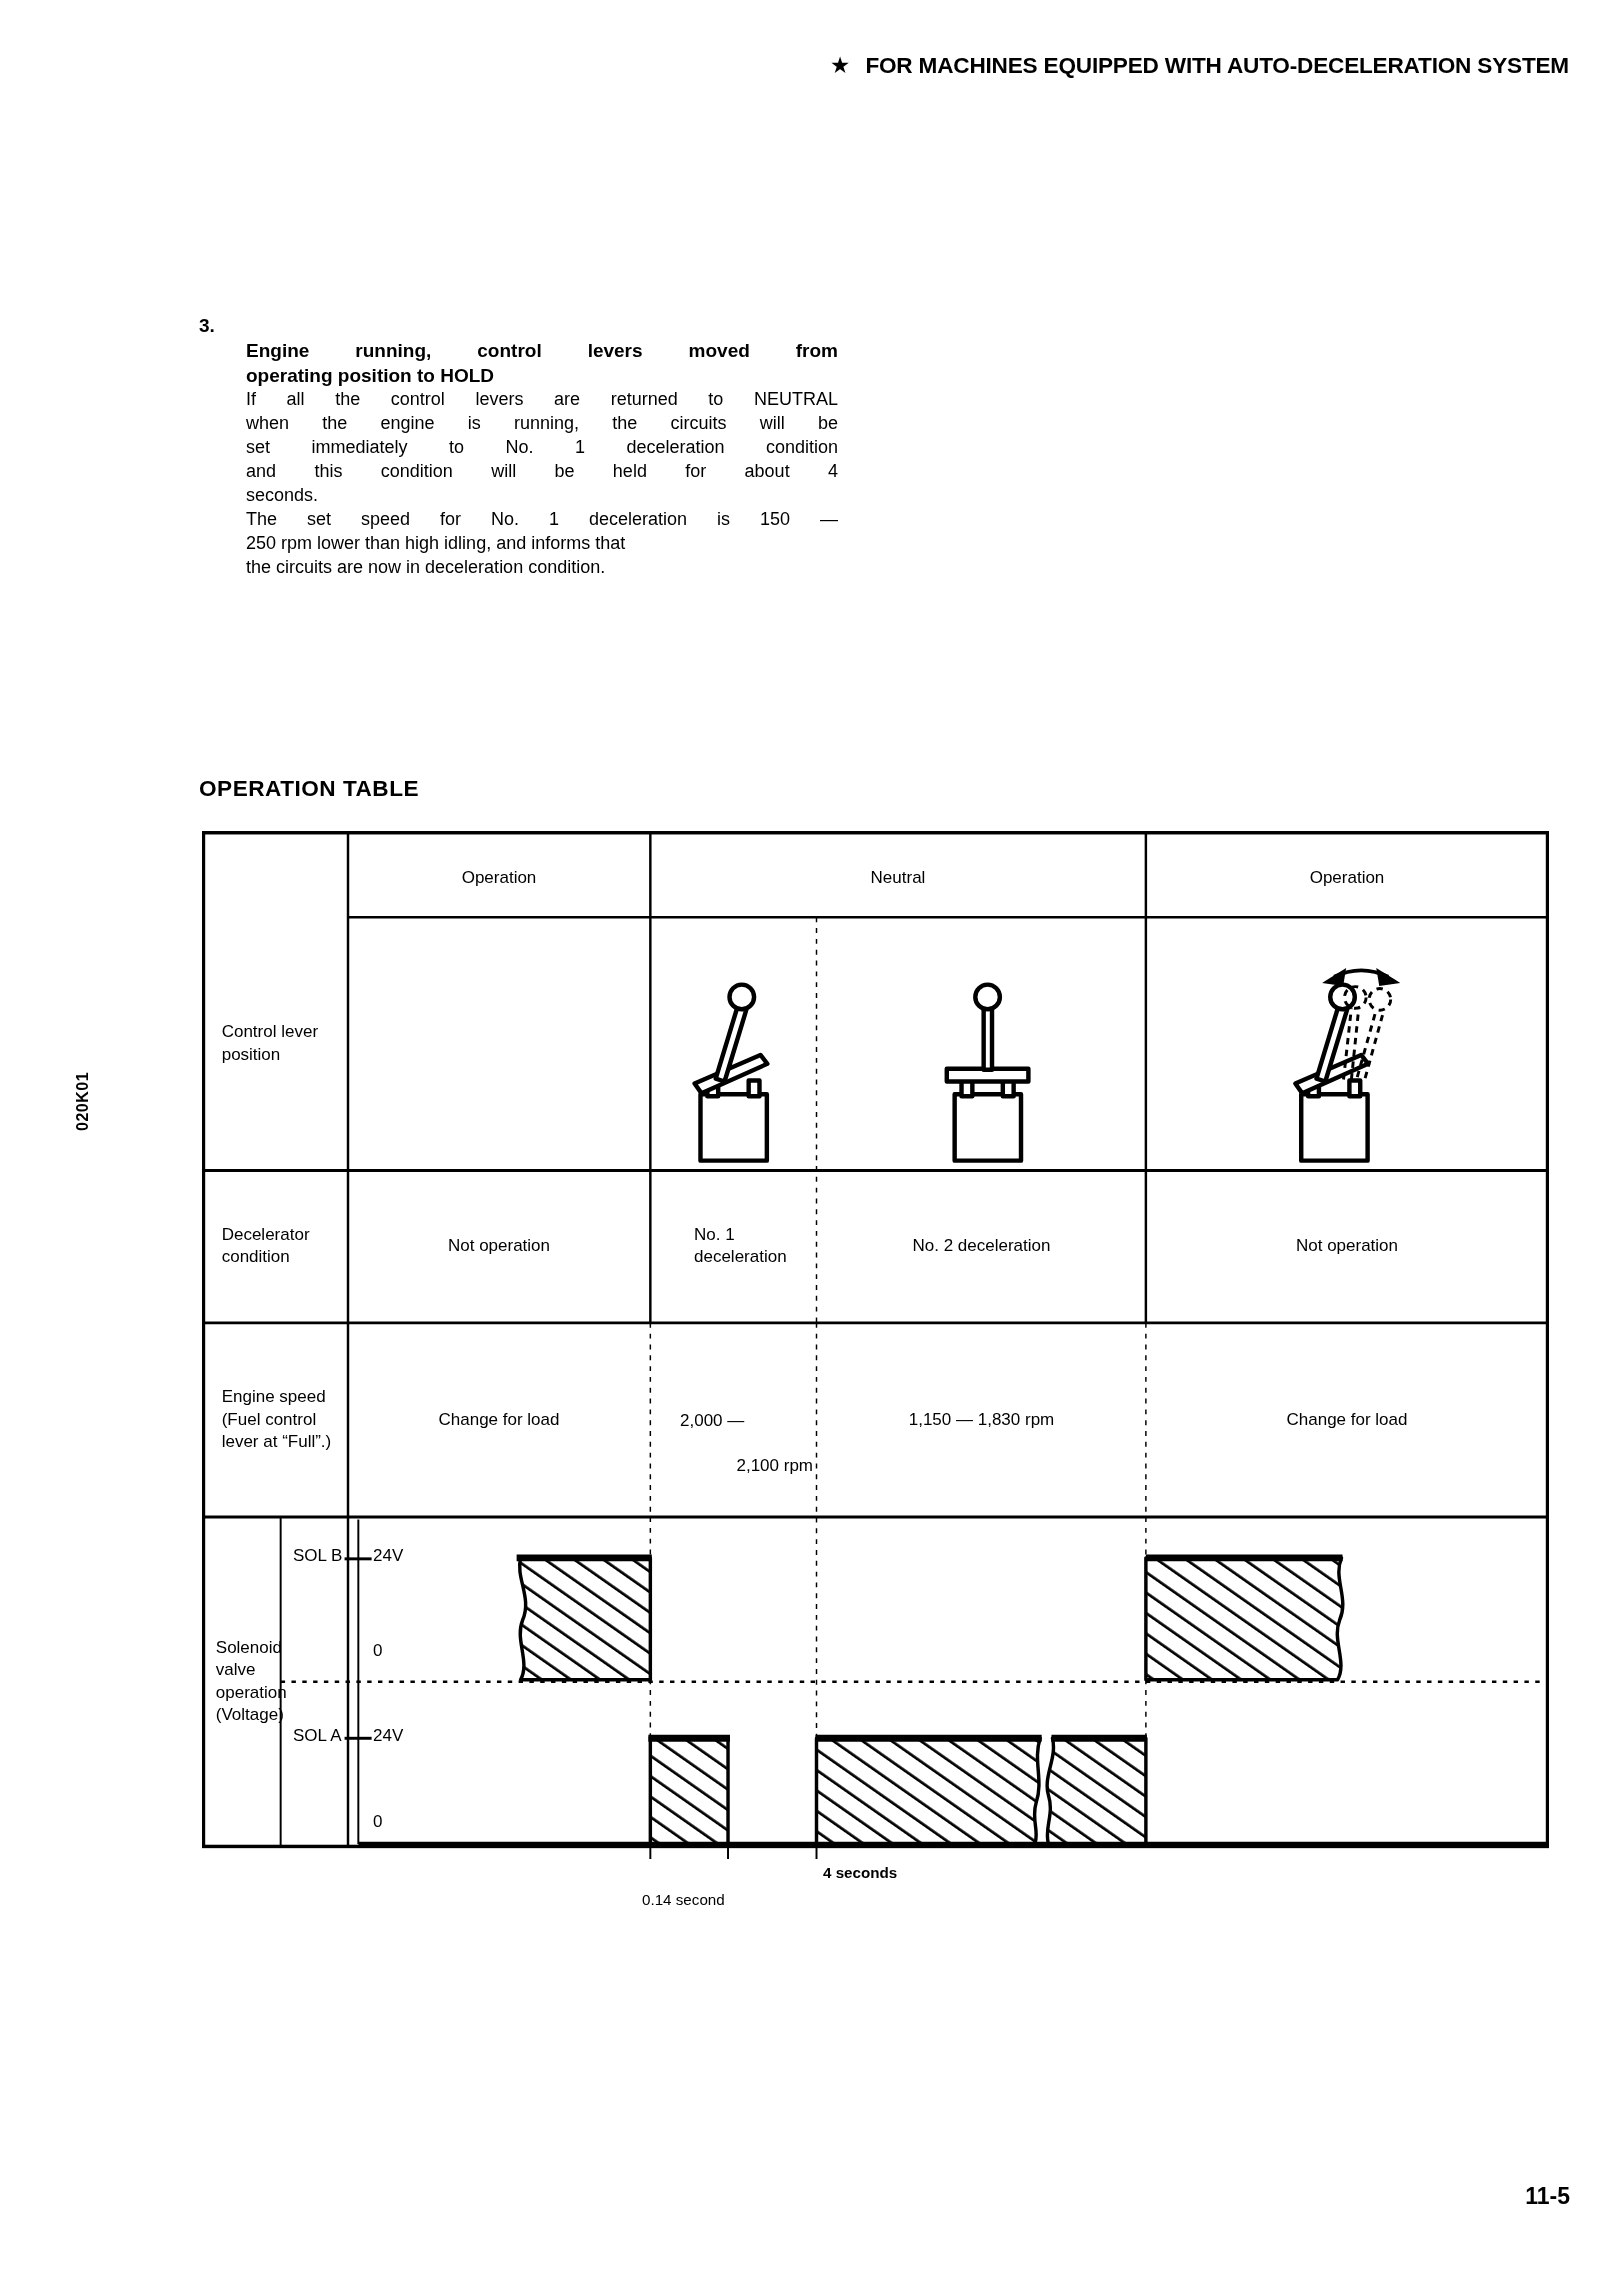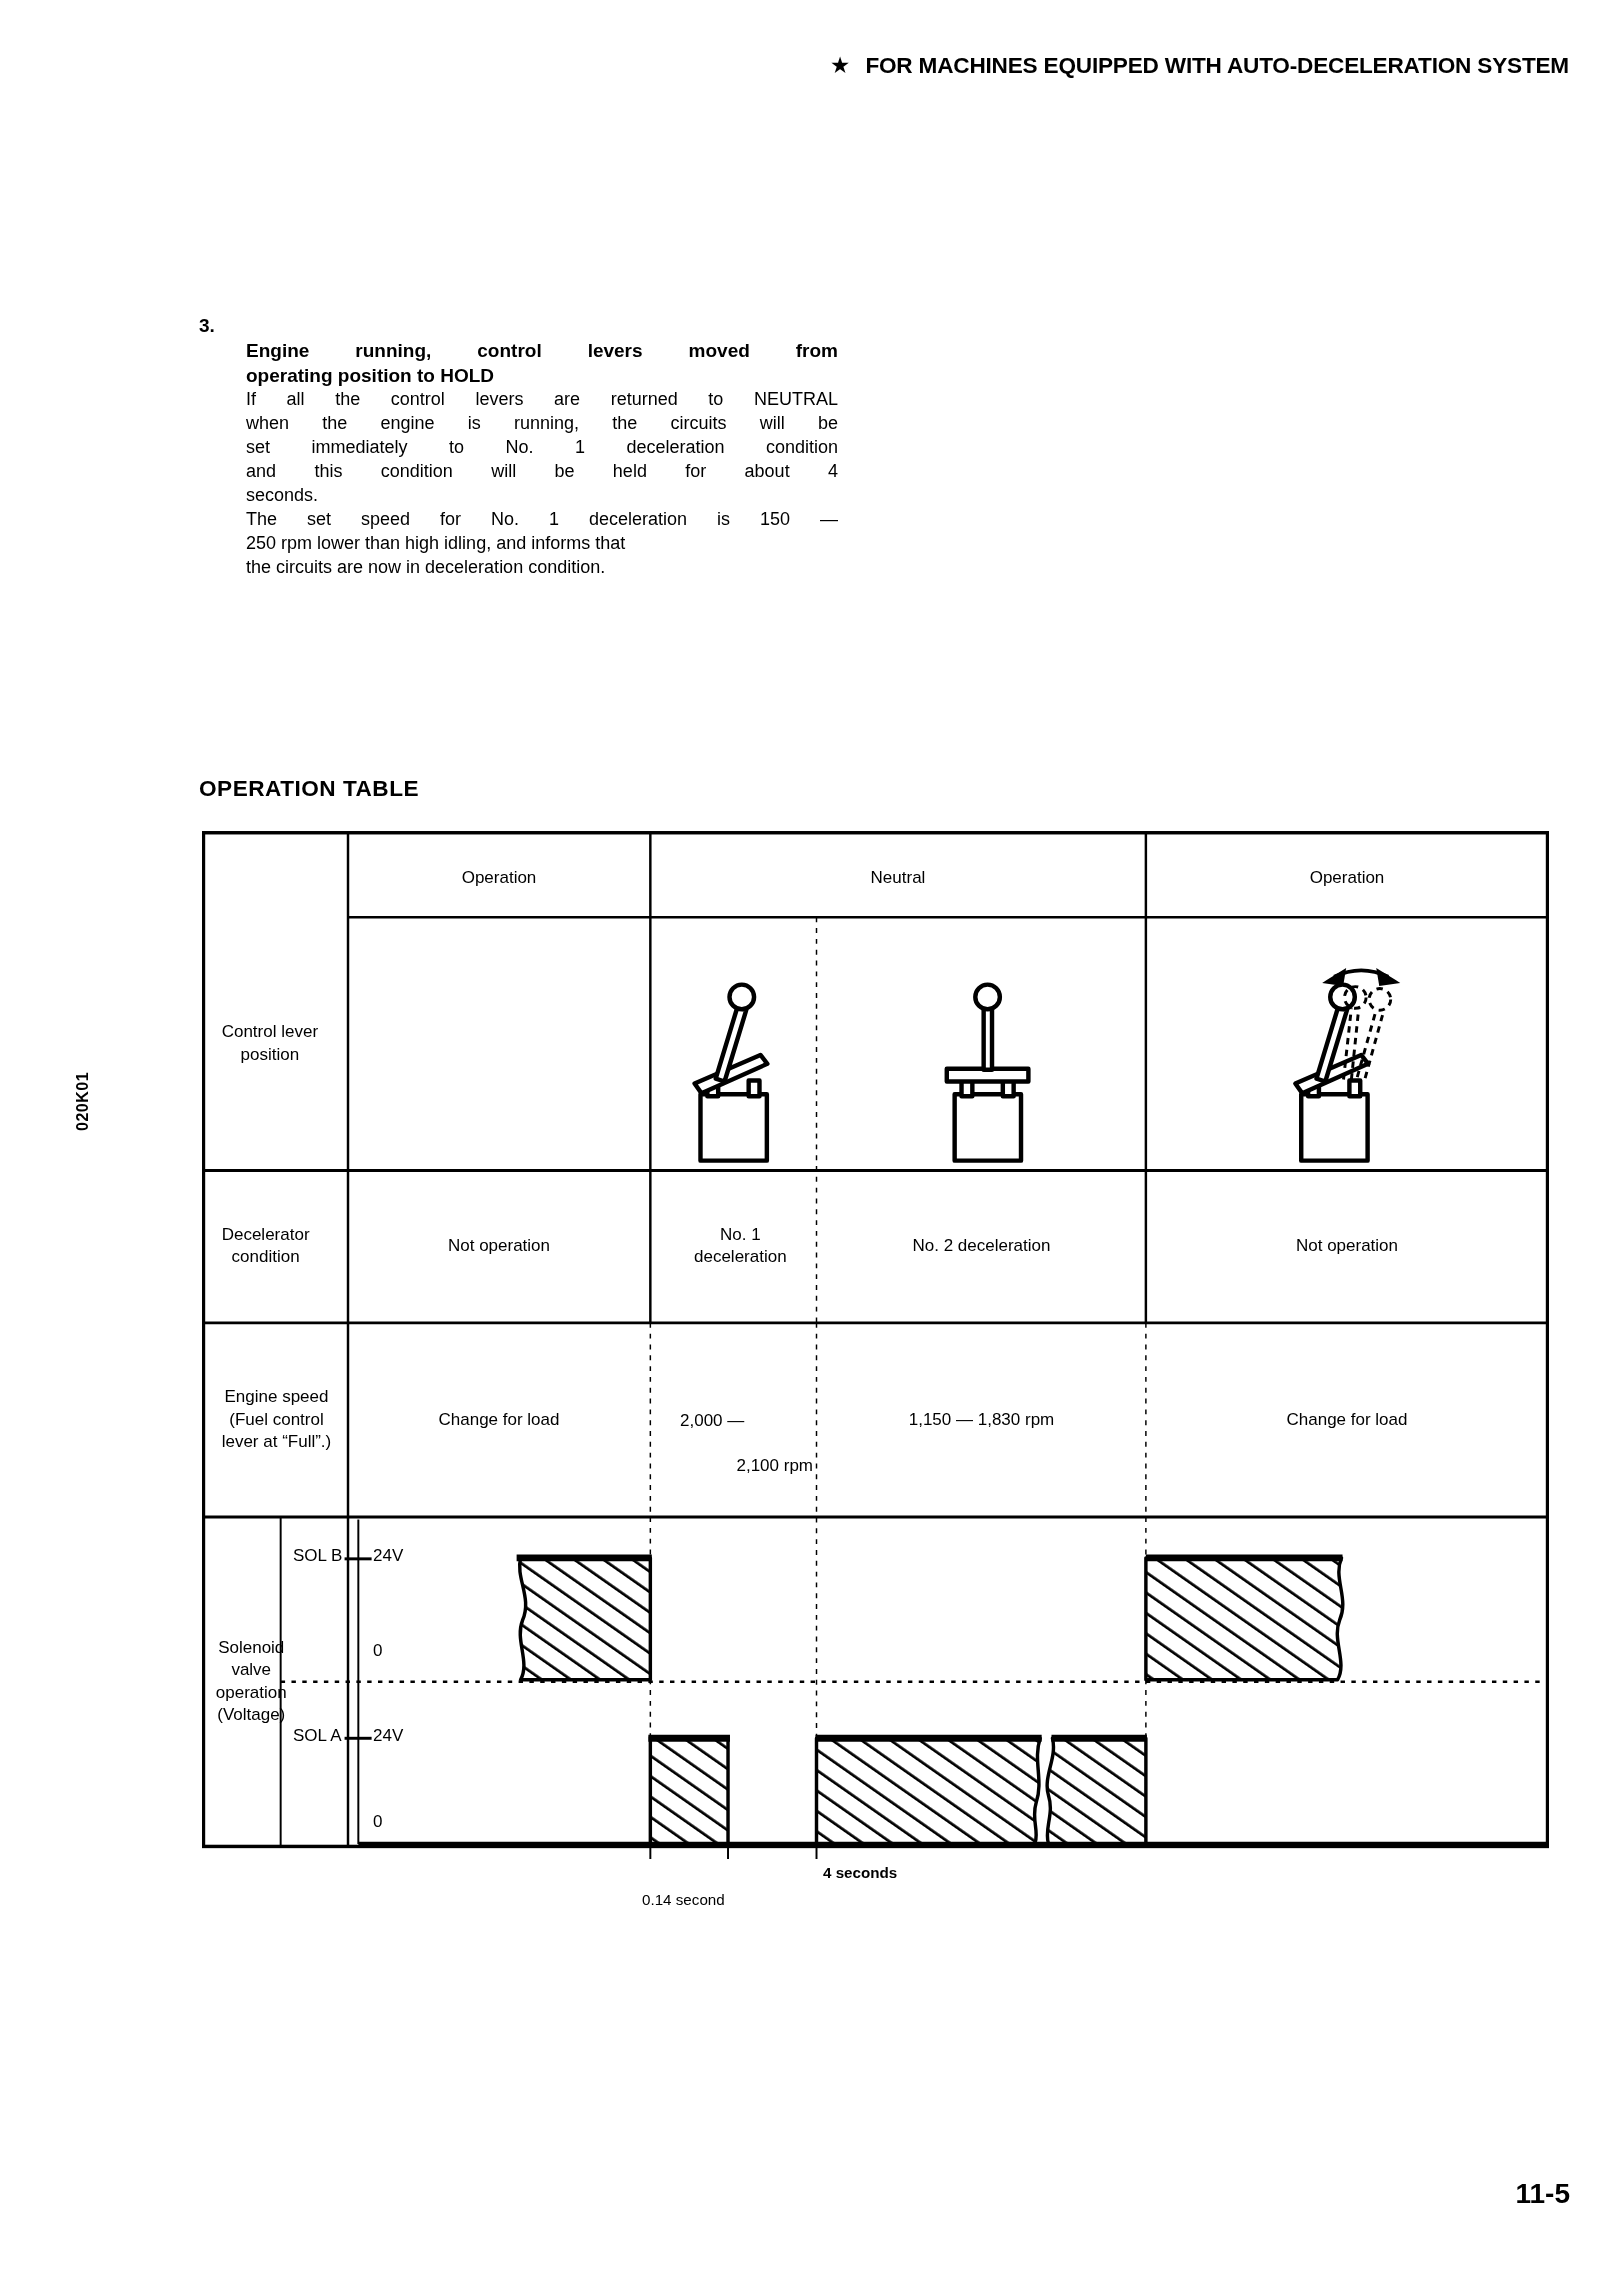--- a/index.html
+++ b/index.html
@@ -101,21 +101,21 @@
     transform: rotate(-90deg);
     transform-origin: left top;
     white-space: nowrap;
   }
 
   
   #page-number {
     position: absolute;
     right: 51px;
     bottom: 74px;
-    font-size: 28px;
+    font-size: 23px;
     font-weight: bold;
   }
 
   
   #op-table {
     position: absolute;
     left: 202px;
     top: 831px;
     width: 1347px;
     height: 1023px;
@@ -124,21 +124,21 @@
 
   .cell {
     position: absolute;
     display: flex;
     align-items: center;
     font-size: 17px;
     line-height: 1.32;
     white-space: pre-line;
   }
   .cell.ctr { justify-content: center; text-align: center; }
-  .cell.lft { justify-content: flex-start; text-align: center; }
+  .cell.lft { justify-content: flex-start; text-align: left; }
   .cell.two-line-num { display: block; }
   .cell.two-line-num .a { display: block; text-align: left; }
   .cell.two-line-num .b { display: block; text-align: right; }
 
   .sol-label {
     position: absolute;
     font-size: 17px;
     white-space: nowrap;
   }
   .axis-val {

